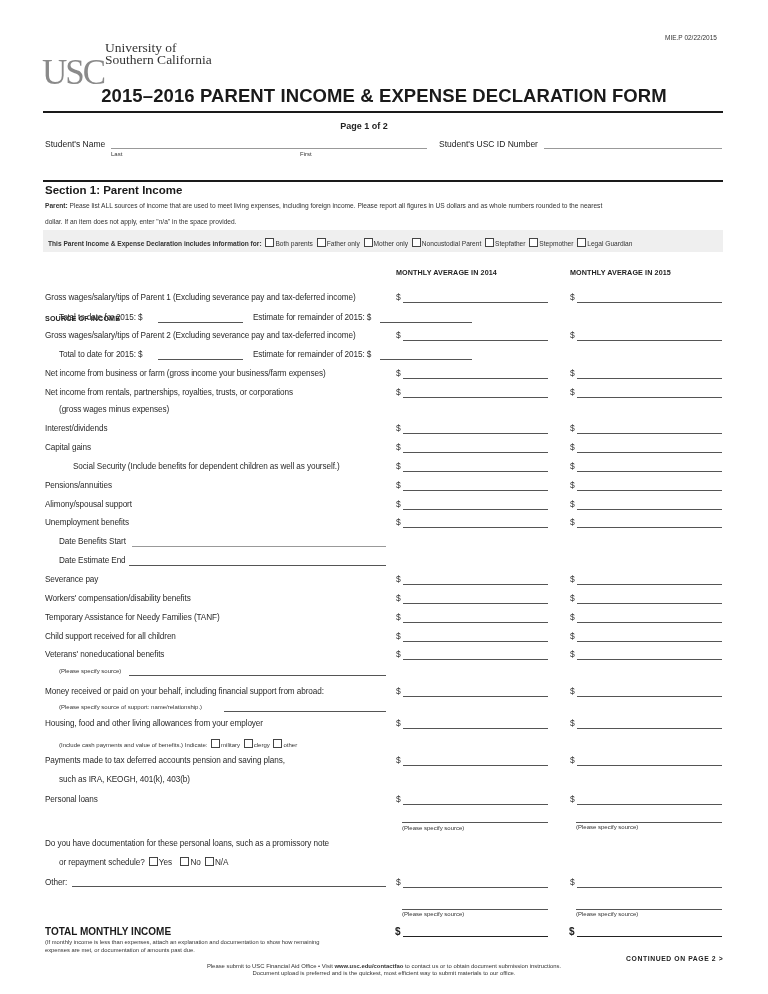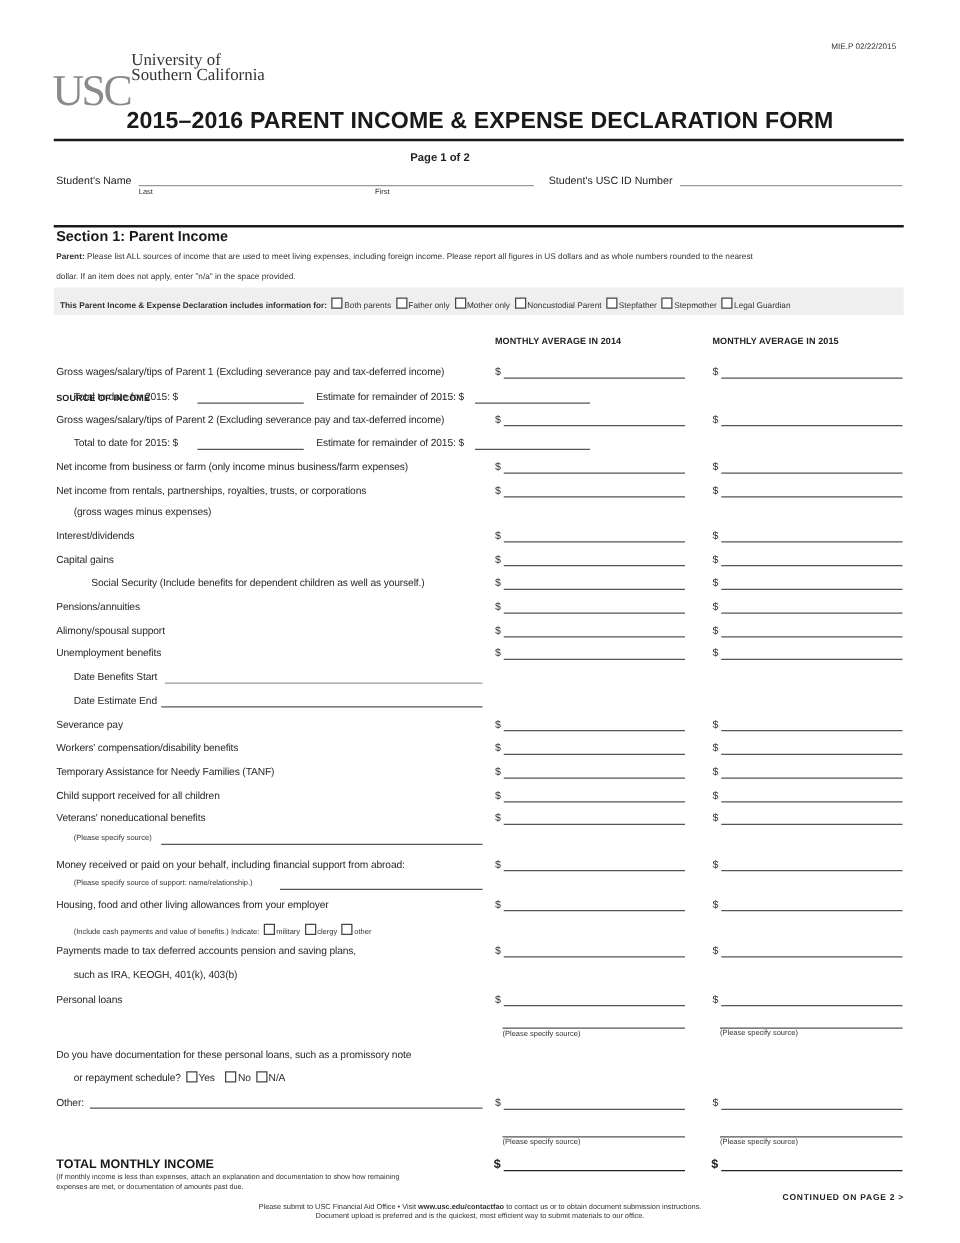--- a/index.html
+++ b/index.html
@@ -28,21 +28,21 @@
 
 <div class="abs" style="left:42px; top:40px;">
   <span class="logo-usc" style="position:absolute; left:0; top:15px;">USC</span>
   <span class="logo-text" style="position:absolute; left:63px; top:2px;">University of</span>
   <span class="logo-text" style="position:absolute; left:63px; top:14px;">Southern California</span>
 </div>
 
 <div class="abs title" style="left:0; width:768px; text-align:center; top:85px;">2015–2016 PARENT INCOME &amp; EXPENSE DECLARATION FORM</div>
 <div class="thick" style="top:111px;"></div>
 
-<div class="abs bold" style="left:0; width:704px; text-align:center; top:121px; font-size:9px;">Page 1 of 2</div>
+<div class="abs bold" style="left:12px; width:704px; text-align:center; top:121px; font-size:9px;">Page 1 of 2</div>
 
 <div class="abs small bold" style="left:45px; top:139px; font-size:8.5px; font-weight:normal;">Student's Name</div>
 <div class="line gray" style="left:111px; width:316px; top:148px;"></div>
 <div class="abs tiny" style="left:111px; top:151px;">Last</div>
 <div class="abs tiny" style="left:300px; top:151px;">First</div>
 <div class="abs small" style="left:439px; top:139px; font-size:8.5px;">Student's USC ID Number</div>
 <div class="line gray" style="left:544px; width:178px; top:148px;"></div>
 
 <div class="thick" style="top:180px;"></div>
 
@@ -73,21 +73,21 @@
     <div class="abs row-label" style="left: 45px; top: 293px;">Gross wages/salary/tips of Parent 1 (Excluding severance pay and tax-deferred income)</div>
     <div class="dollar" style="left: 396px; top: 292px;">$</div>
     <div class="line" style="left: 403px; width: 145px; top: 302px;"></div>
     <div class="dollar" style="left: 570px; top: 292px;">$</div>
     <div class="line" style="left: 577px; width: 145px; top: 302px;"></div>
     <div class="abs row-label" style="left: 45px; top: 331px;">Gross wages/salary/tips of Parent 2 (Excluding severance pay and tax-deferred income)</div>
     <div class="dollar" style="left: 396px; top: 330px;">$</div>
     <div class="line" style="left: 403px; width: 145px; top: 340px;"></div>
     <div class="dollar" style="left: 570px; top: 330px;">$</div>
     <div class="line" style="left: 577px; width: 145px; top: 340px;"></div>
-    <div class="abs row-label" style="left: 45px; top: 369px;">Net income from business or farm (only income minus business/farm expenses)</div>
+    <div class="abs row-label" style="left: 45px; top: 369px;">Net income from business or farm (gross income your business/farm expenses)</div>
     <div class="dollar" style="left: 396px; top: 368px;">$</div>
     <div class="line" style="left: 403px; width: 145px; top: 378px;"></div>
     <div class="dollar" style="left: 570px; top: 368px;">$</div>
     <div class="line" style="left: 577px; width: 145px; top: 378px;"></div>
     <div class="abs row-label" style="left: 45px; top: 388px;">Net income from rentals, partnerships, royalties, trusts, or corporations</div>
     <div class="abs row-label" style="left: 59px; top: 405px;">(gross wages minus expenses)</div>
     <div class="dollar" style="left: 396px; top: 387px;">$</div>
     <div class="line" style="left: 403px; width: 145px; top: 397px;"></div>
     <div class="dollar" style="left: 570px; top: 387px;">$</div>
     <div class="line" style="left: 577px; width: 145px; top: 397px;"></div>

